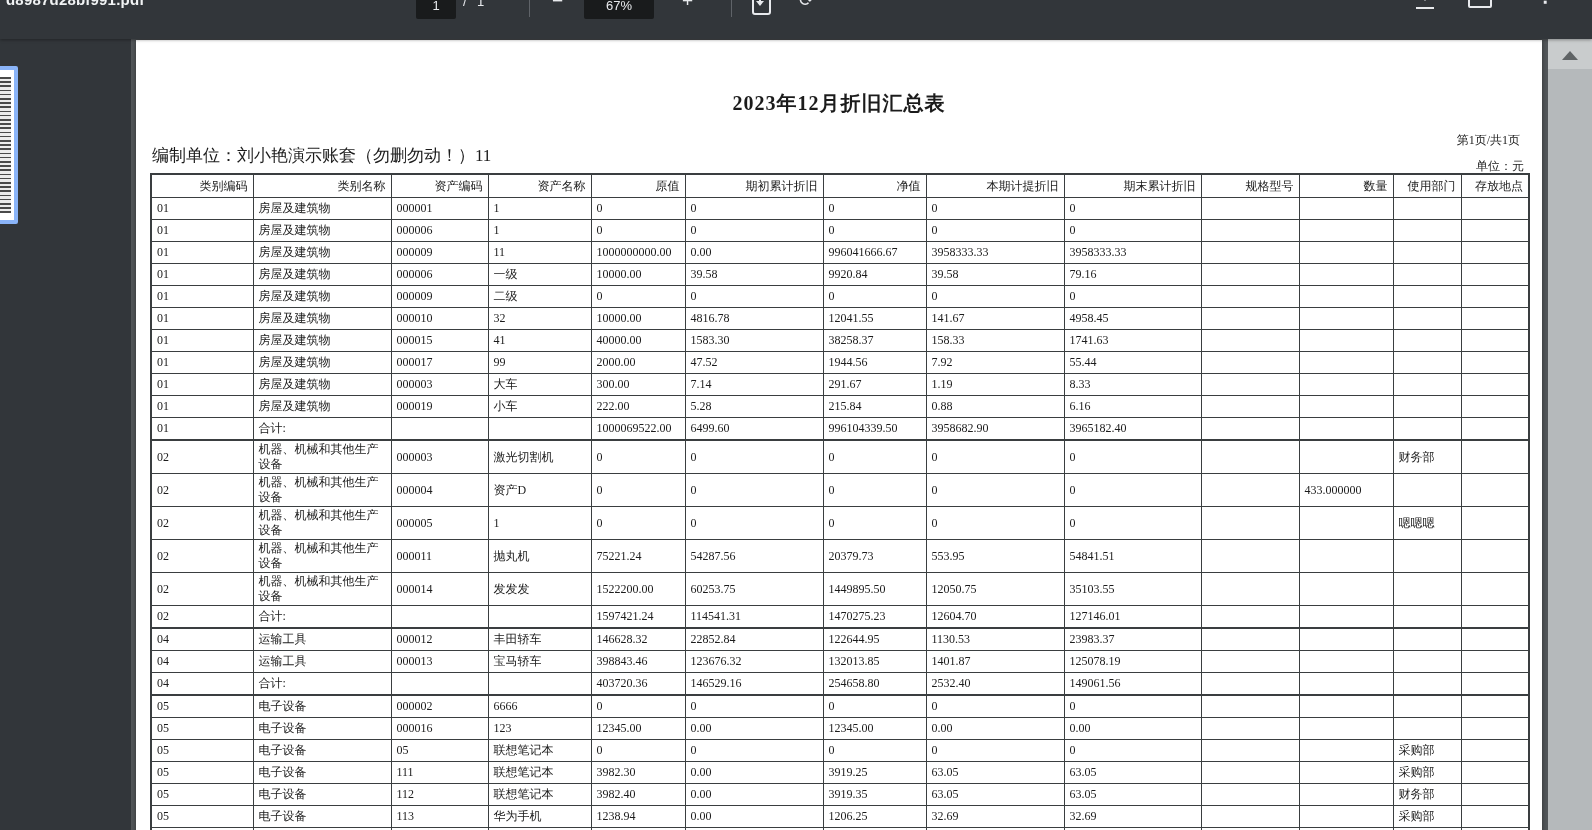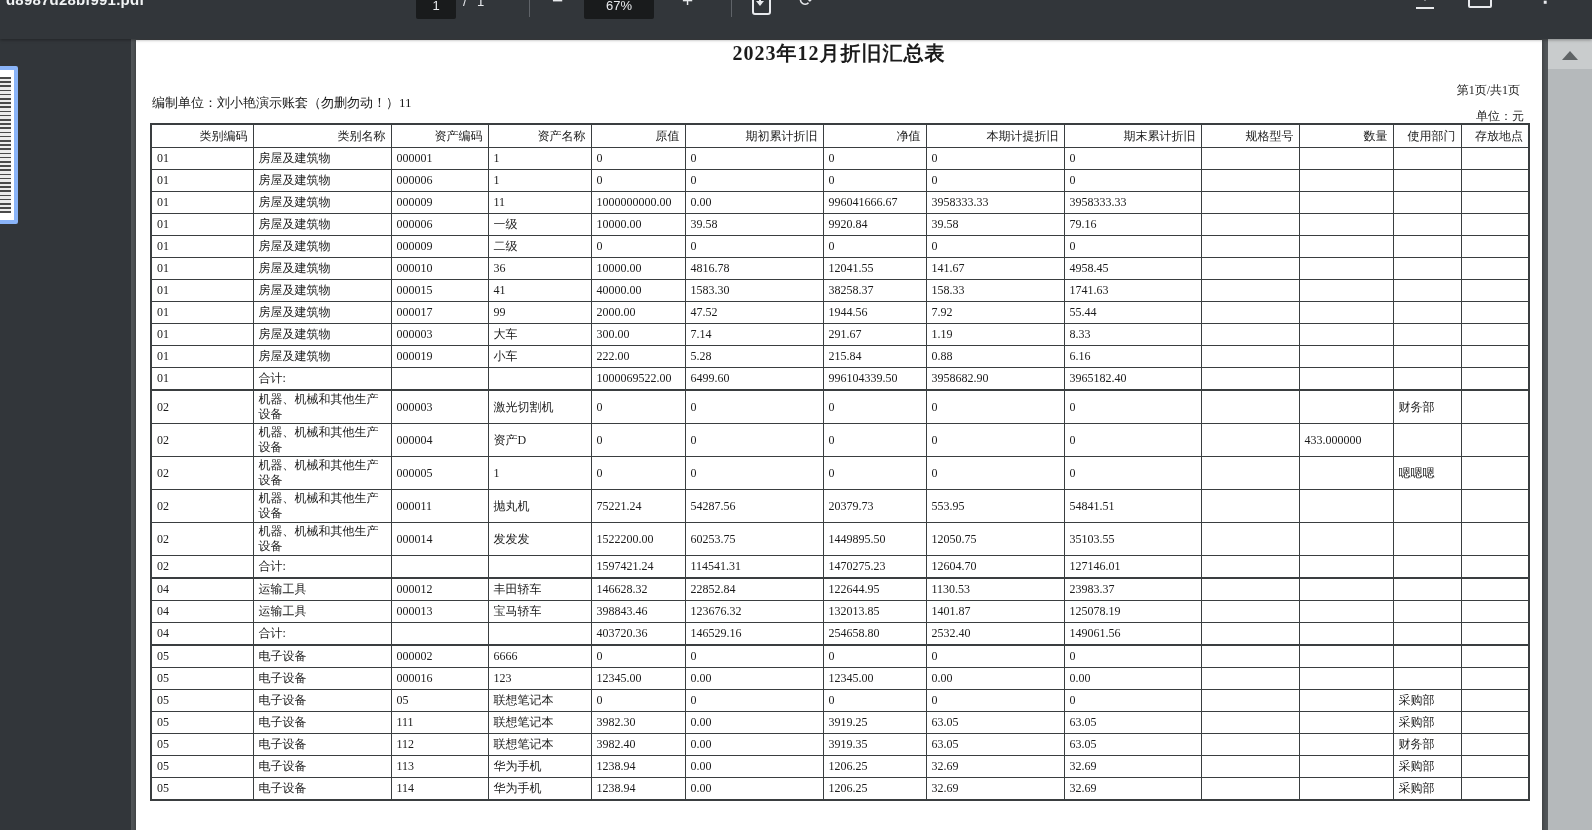--- a/index.html
+++ b/index.html
@@ -39,24 +39,24 @@
   .thumb{position:absolute;left:-30px;top:27px;width:40px;height:150px;background:#fff;
          border:4px solid #8ab4f8;border-radius:2px;}
   .thumb-lines{margin:7px 3px 7px 3px;height:136px;
          background:repeating-linear-gradient(180deg,#4a4a4a 0 1.6px,#ececec 1.6px 4.2px);}
 
   
   .main{position:absolute;top:39px;left:131px;right:44px;bottom:0;background:#53575a;overflow:hidden;}
   .pdf-page{position:absolute;left:5px;top:1px;width:1406px;height:880px;background:#ffffff;
             box-shadow:0 0 5px rgba(0,0,0,.45);
             font-family:"Liberation Serif","DejaVu Serif",serif;color:#1b1b1b;}
-  .doc-title{text-align:center;font-size:20px;font-weight:bold;letter-spacing:1px;}
+  .doc-title{text-align:center;padding-top:50px;font-size:20px;font-weight:bold;letter-spacing:1px;}
   .meta{position:relative;height:56px;margin:0 14px;font-size:12px;}
   .meta .page-info{position:absolute;right:8px;top:15px;}
-  .meta .prepared{position:absolute;left:2px;top:27px;font-size:13px;}
+  .meta .prepared{position:absolute;left:2px;top:27px;font-size:17px;}
   .meta .unit{position:absolute;right:4px;top:41px;text-align:right;}
 
   
   .depr-table{border-collapse:collapse;table-layout:fixed;width:1378px;margin-left:14px;
               font-size:12px;border:2px solid #3a3e40;}
   .depr-table th,.depr-table td{border:1px solid #3a3e40;padding:1px 5px;vertical-align:middle;
               overflow:hidden;word-break:break-all;line-height:1.25;}
   .depr-table th{height:20px;font-weight:normal;text-align:right;}
   .depr-table td{height:19px;text-align:left;}
   .depr-table tr.sep td{border-top:2px solid #3a3e40;}
@@ -213,21 +213,21 @@
               <td>0</td>
               <td></td>
               <td></td>
               <td></td>
               <td></td>
             </tr>
             <tr>
               <td>01</td>
               <td>房屋及建筑物</td>
               <td>000010</td>
-              <td>36</td>
+              <td>32</td>
               <td>10000.00</td>
               <td>4816.78</td>
               <td>12041.55</td>
               <td>141.67</td>
               <td>4958.45</td>
               <td></td>
               <td></td>
               <td></td>
               <td></td>
             </tr>

